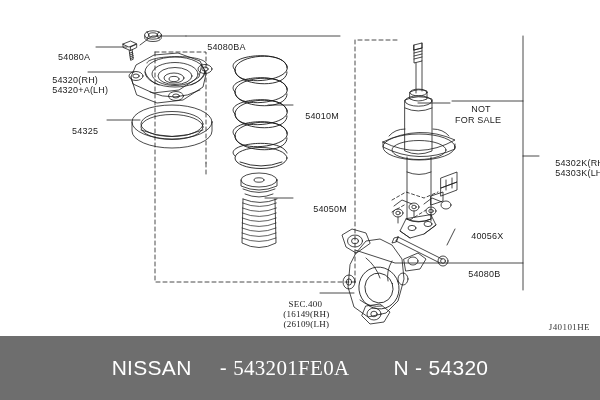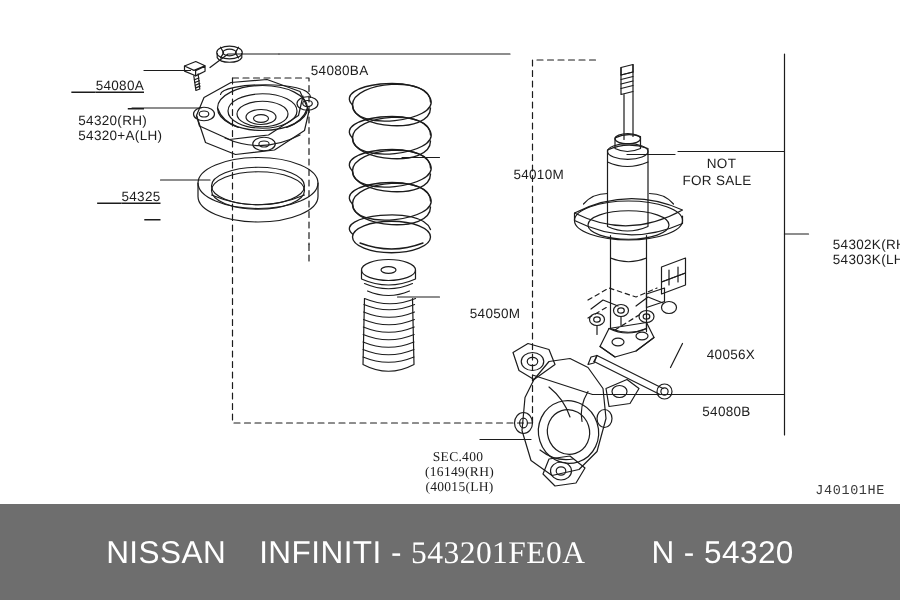--- a/index.html
+++ b/index.html
@@ -27,30 +27,30 @@
   
   .lbl {
     position: absolute;
     font-family: "Liberation Sans", sans-serif;
     font-size: 9px;
     line-height: 11px;
     color: #1c1c1c;
     letter-spacing: 0.2px;
     white-space: pre;
   }
-  .lbl.r { text-align: right; text-decoration: underline; }
+  .lbl.r { text-align: center; }
   .lbl.c { text-align: center; font-family: Liberation Serif, serif; }
   .drawno {
     position: absolute;
     right: 10px;
     bottom: 4px;
     font-size: 9px;
     color: #3a3a3a;
     letter-spacing: 0.4px;
-    font-family: Liberation Mono, monospace;
+    font-family: Liberation Serif, serif;
     text-align: center;
   }
 
   
   #footer {
     position: absolute;
     left: 0; top: 336px;
     width: 600px; height: 64px;
     background: #6e6e6e;
     display: flex;
@@ -297,21 +297,21 @@
     </div>
 
     <div class="lbl r" style="left:47px; top:115px; width:60px;">
       <span>54325</span>
     </div>
 
     <div class="lbl" style="left:191px; top:31px; width:70px;">
       <span>54080BA</span>
     </div>
 
-    <div class="lbl" style="left:306px; top:100px; width:70px;text-align:right;">
+    <div class="lbl" style="left:289px; top:100px; width:70px;">
       <span>54010M</span>
     </div>
 
     <div class="lbl" style="left:297px; top:193px; width:70px;">
       <span>54050M</span>
     </div>
 
     <div class="lbl" style="left:455px; top:93px; width:70px;">
       <span>NOT
 FOR SALE</span>
@@ -324,34 +324,34 @@
       <span>54303K(LH)</span>
     </div>
 
     <div class="lbl c" style="left:272px; top:288px; width:52px;">
       <span>SEC.400</span>
     </div>
     <div class="lbl c" style="left:268px; top:298px; width:62px;">
       <span>(16149(RH)</span>
     </div>
     <div class="lbl c" style="left:268px; top:308px; width:62px;">
-      <span>(40015(LH)</span>
+      <span>(26109(LH)</span>
     </div>
 
     <div class="lbl" style="left:455px; top:220px; width:62px;">
       <span>40056X</span>
     </div>
 
     <div class="lbl" style="left:452px; top:258px; width:62px;">
       <span>54080B</span>
     </div>
 
     <div class="drawno">J40101HE</div>
 
   </div>
 
   <div id="footer">
     <div class="fwrap">
-      <span class="brand">NISSAN</span><span class="gap"></span><span class="brand">INFINITI</span><span> </span><span>-</span><span> </span><span class="partno">543201FE0A</span><span class="gap"></span><span class="gap"></span><span>N</span><span> </span><span>-</span><span> </span><span>54320</span>
+      <span class="brand">NISSAN</span><span class="gap"></span><span> </span><span>-</span><span> </span><span class="partno">543201FE0A</span><span class="gap"></span><span class="gap"></span><span>N</span><span> </span><span>-</span><span> </span><span>54320</span>
     </div>
   </div>
 
 </div>
 
 </body></html>

